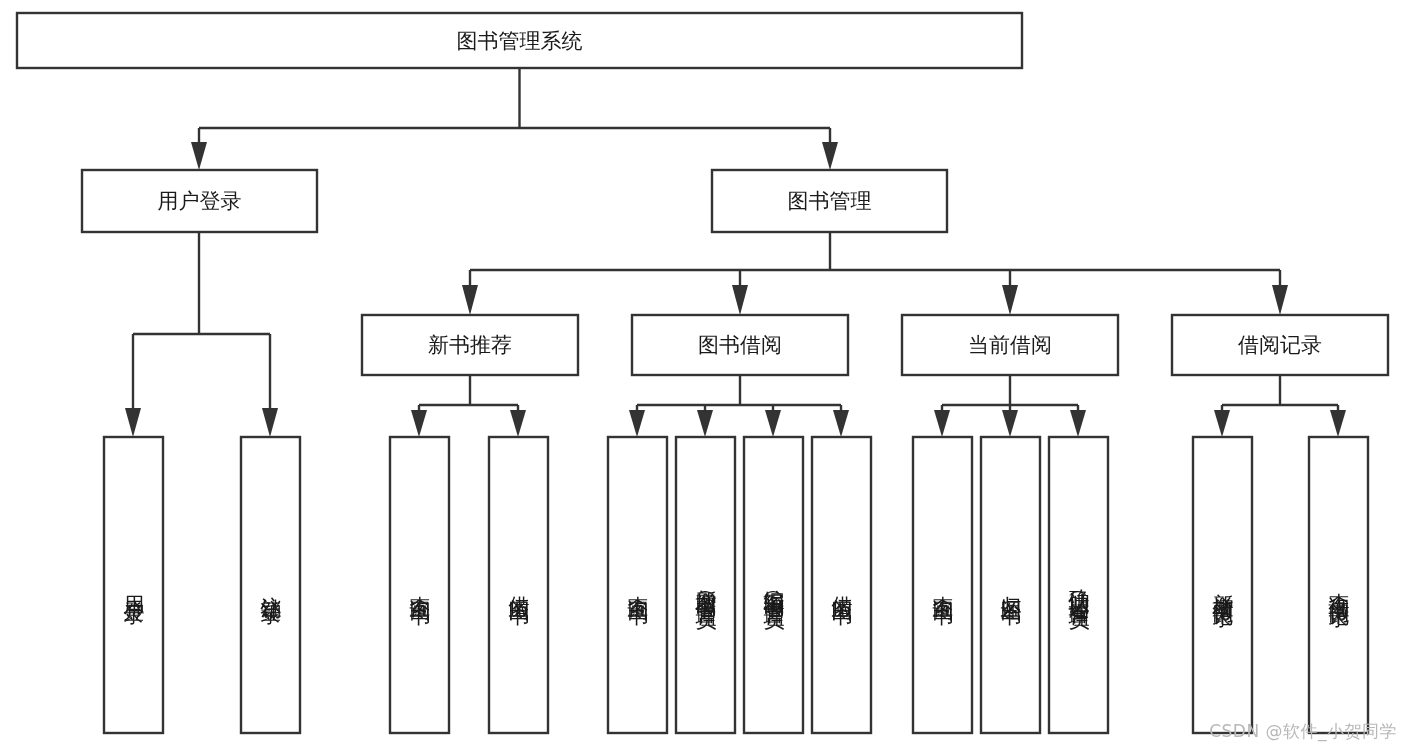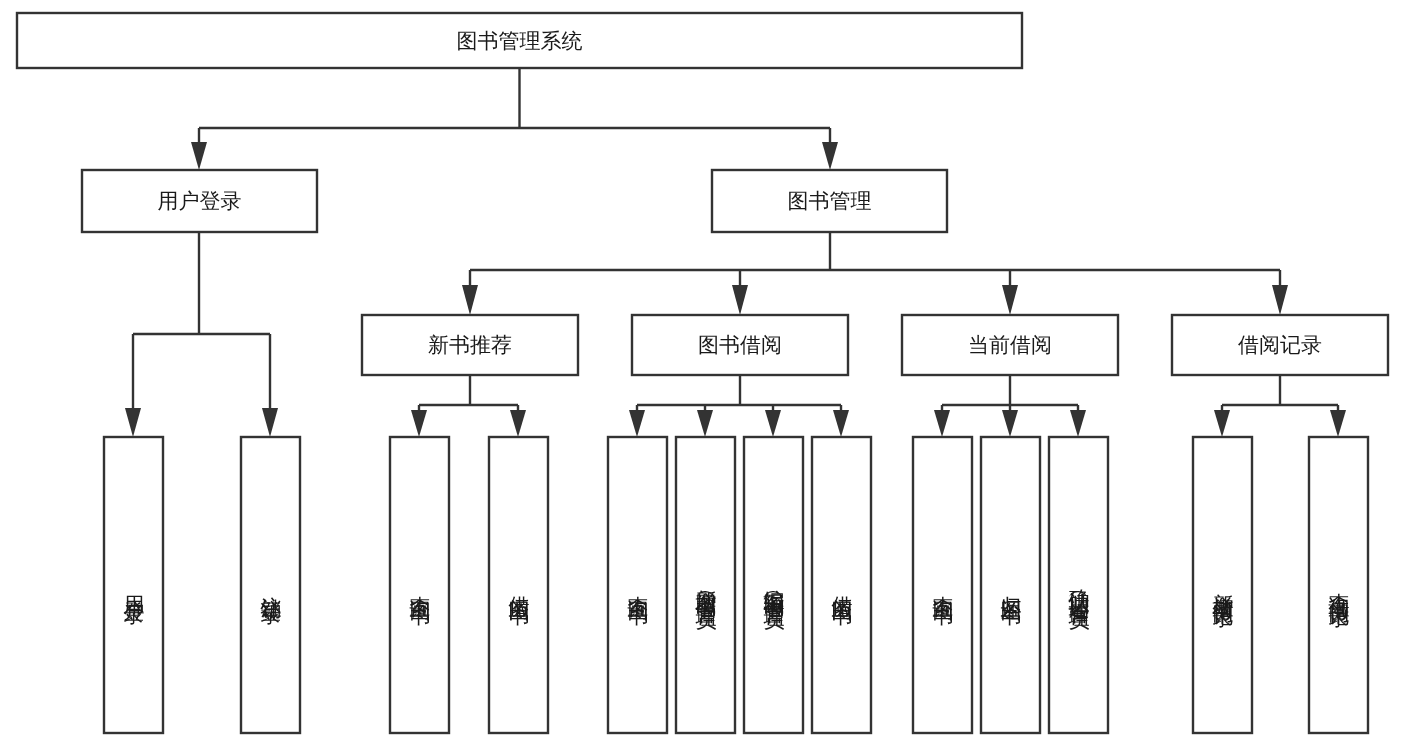--- a/index.html
+++ b/index.html
@@ -201,13 +201,14 @@
   <div class="node-label-v" style="left:744px; top:437px; width:59px; height:296px;">编辑图书（管理员）</div>
   <div class="node-label-v" style="left:812px; top:437px; width:59px; height:296px;">借阅图书</div>
 
   <div class="node-label-v" style="left:913px; top:437px; width:59px; height:296px;">查询图书</div>
   <div class="node-label-v" style="left:981px; top:437px; width:59px; height:296px;">归还图书</div>
   <div class="node-label-v" style="left:1049px; top:437px; width:59px; height:296px;">确认归还（管理员）</div>
 
   <div class="node-label-v" style="left:1193px; top:437px; width:59px; height:296px;">新增借阅记录</div>
   <div class="node-label-v" style="left:1309px; top:437px; width:59px; height:296px;">查询借阅记录</div>
 
+  <div id="watermark">CSDN @软件_小贺同学</div>
 </div>
 
 </body></html>

